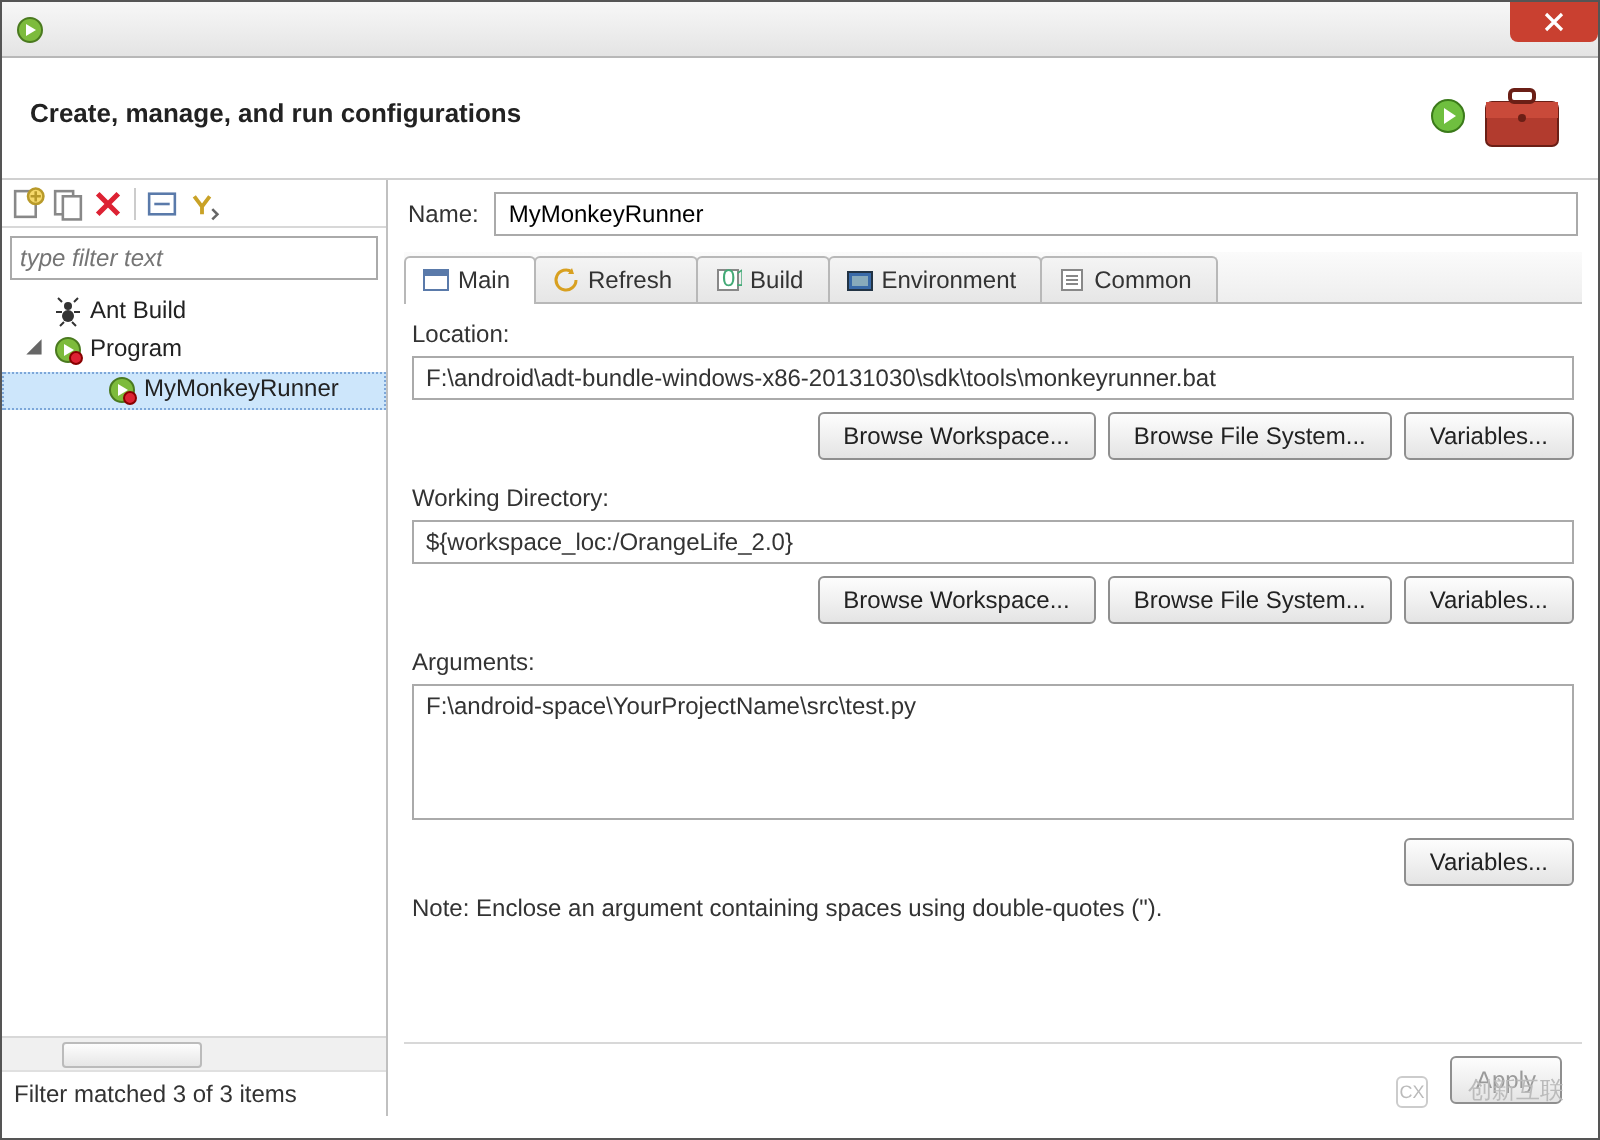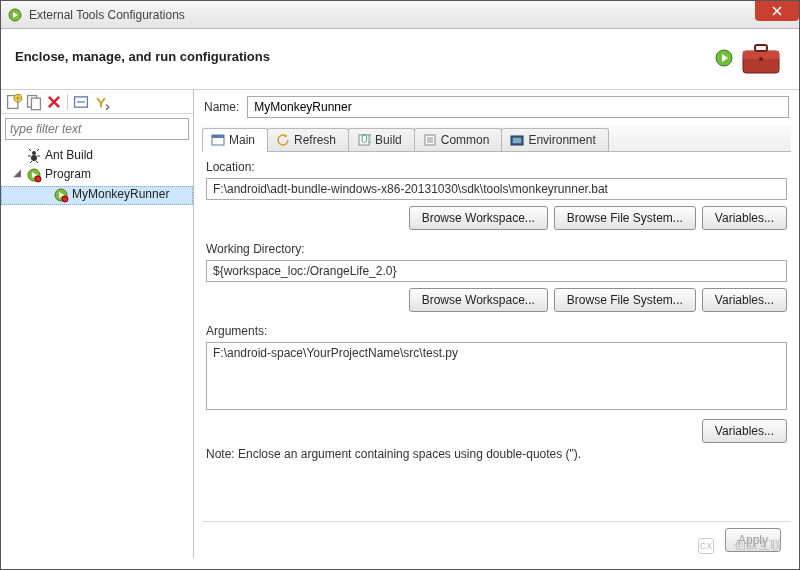--- a/index.html
+++ b/index.html
@@ -65,31 +65,30 @@
 </head>
 <body>
 
 <div class="titlebar">
   <span class="icon">
     <svg viewBox="0 0 16 16">
         <circle cx="8" cy="8" r="6" fill="#7dbb3c" stroke="#4a7a1f"></circle>
         <path d="M6 5 L11 8 L6 11 Z" fill="#fff"></path>
       </svg>
   </span>
-  <span class="title">External Tools Configurations</span>
   <div class="close">
     <svg viewBox="0 0 10 10">
         <path d="M1 1 L9 9 M9 1 L1 9" stroke="#fff" stroke-width="1.6"></path>
       </svg>
   </div>
 </div>
 
 <div class="header">
   <div class="header-left">
-    <h1>Enclose, manage, and run configurations</h1>
+    <h1>Create, manage, and run configurations</h1>
   </div>
   <div class="header-right">
     <span class="run-icon">
       <svg viewBox="0 0 18 18">
           <circle cx="9" cy="9" r="8" fill="#6fbf3f" stroke="#3b7a1a"></circle>
           <path d="M7 5 L13 9 L7 13 Z" fill="#fff"></path>
         </svg>
     </span>
     <span class="toolbox-icon">
       <svg viewBox="0 0 48 42">
@@ -162,20 +161,26 @@
       </div>
       <div class="tree-node gchild">
         <span class="ticon"><svg viewBox="0 0 16 16">
               <circle cx="8" cy="8" r="6" fill="#7dbb3c" stroke="#4a7a1f"></circle>
               <path d="M6 5 L11 8 L6 11 Z" fill="#fff"></path>
               <circle cx="12" cy="12" r="3" fill="#d23" stroke="#800"></circle>
             </svg></span>
         <span class="lbl">MyMonkeyRunner</span>
       </div>
     </div>
+    <div class="sb-bottom">
+      <div class="sb-scroll">
+          <div class="thumb"></div>
+        </div>
+      <div class="sb-status">Filter matched 3 of 3 items</div>
+    </div>
   </div>
 
   <div class="main">
     <div class="name-row">
       <label>Name:</label>
       <input type="text" value="MyMonkeyRunner" style="">
     </div>
 
     <div class="tabs">
       <div class="tab active">
@@ -194,31 +199,31 @@
       </div>
       <div class="tab">
         <span class="ti"><svg viewBox="0 0 14 14">
               <rect x="2" y="2" width="10" height="10" fill="#fff" stroke="#888"></rect>
               <text x="4" y="10" font-size="7" fill="#4a7">010</text>
             </svg></span>
         <span>Build</span>
       </div>
       <div class="tab">
         <span class="ti"><svg viewBox="0 0 14 14">
+              <rect x="1" y="3" width="12" height="9" fill="#3a6aa8" stroke="#234"></rect>
+              <rect x="3" y="5" width="8" height="5" fill="#8ab"></rect>
+            </svg></span>
+        <span>Environment</span>
+      </div>
+      <div class="tab">
+        <span class="ti"><svg viewBox="0 0 14 14">
               <rect x="2" y="2" width="10" height="10" fill="#fff" stroke="#888"></rect>
               <path d="M4 5h6M4 7h6M4 9h6" stroke="#888"></path>
             </svg></span>
         <span>Common</span>
-      </div>
-      <div class="tab">
-        <span class="ti"><svg viewBox="0 0 14 14">
-              <rect x="1" y="3" width="12" height="9" fill="#3a6aa8" stroke="#234"></rect>
-              <rect x="3" y="5" width="8" height="5" fill="#8ab"></rect>
-            </svg></span>
-        <span>Environment</span>
       </div>
     </div>
 
     <div class="panel">
 
       <div class="field-group">
         <span class="field-label">Location:</span>
         <div class="field-input"><input type="text" value="F:\android\adt-bundle-windows-x86-20131030\sdk\tools\monkeyrunner.bat" style=""></div>
         <div class="btn-row">
           <button class="btn">Browse Workspace...</button>

